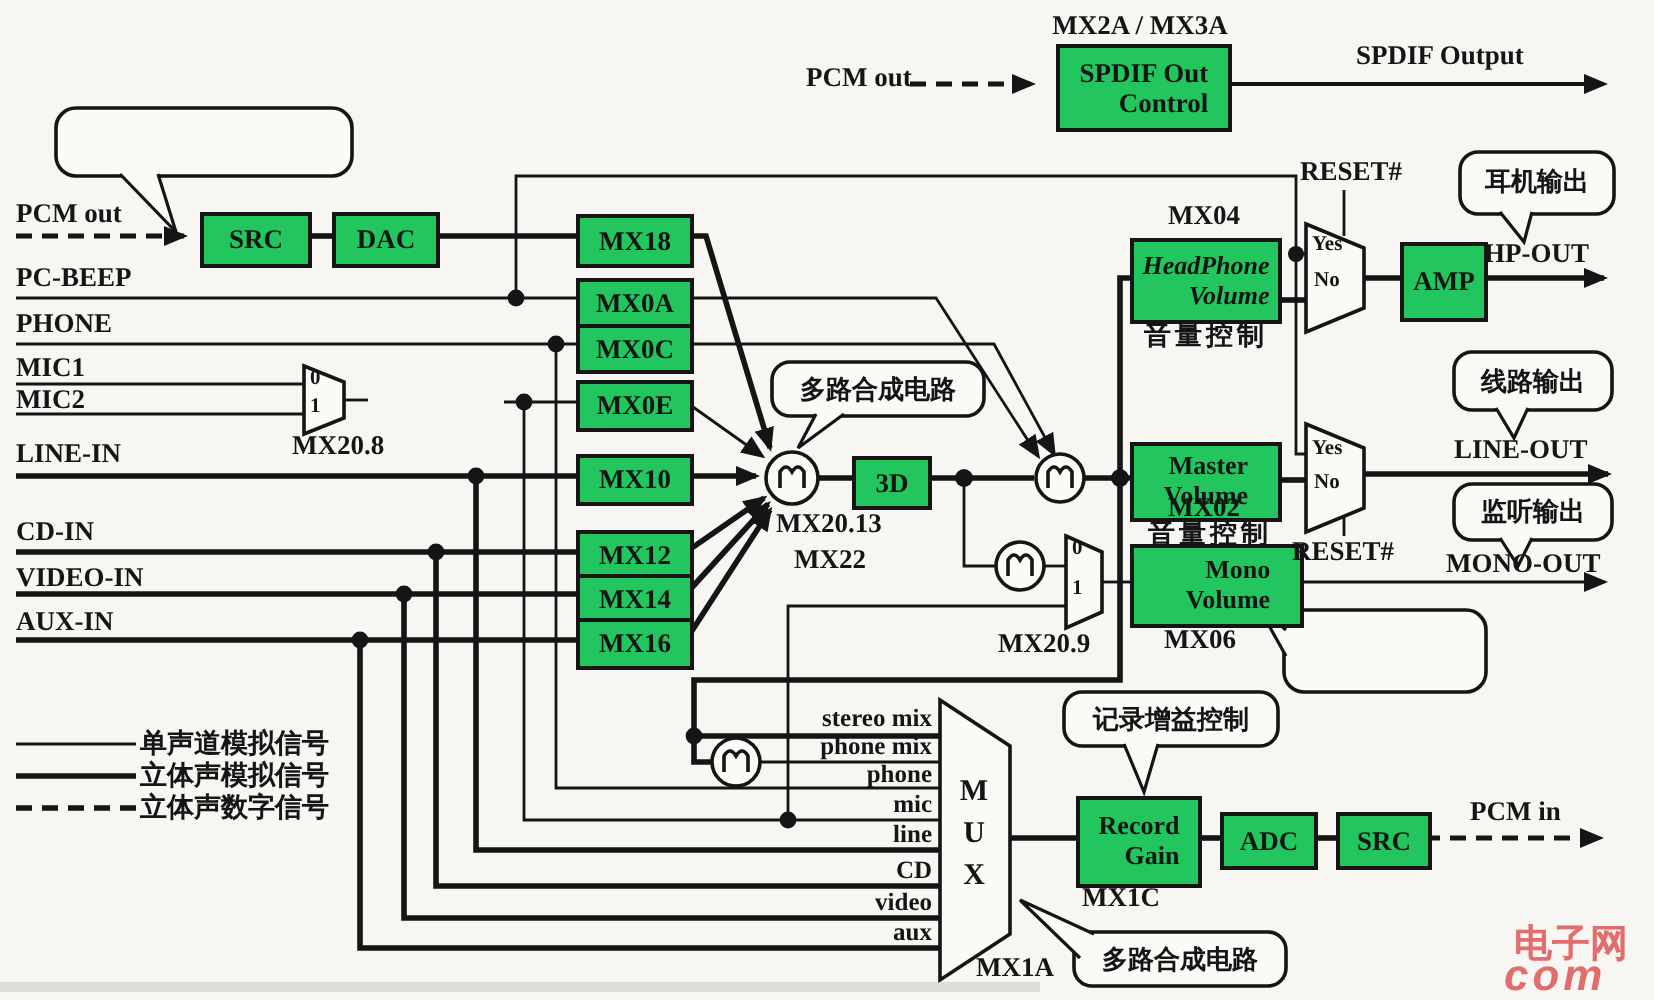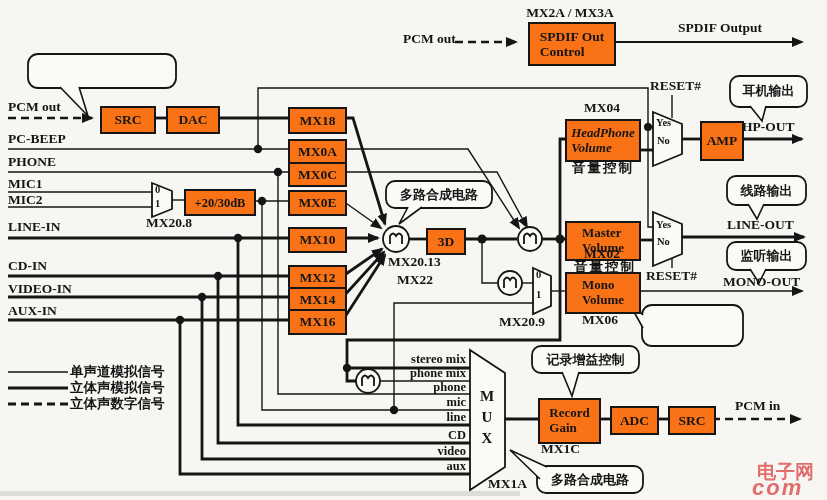--- a/index.html
+++ b/index.html
@@ -7,22 +7,22 @@
     position:relative;width:827px;height:500px;
     background:#f7f6f2;overflow:hidden;
     font-family:"Liberation Serif","DejaVu Serif",serif;
     color:#151515;
   }
   .stage svg{position:absolute;left:0;top:0;}
   .abs{position:absolute;white-space:pre-line;}
   .lbl{font-weight:bold;font-size:13.5px;line-height:1.05;}
   .lbl-sm{font-weight:bold;font-size:12.5px;line-height:1.05;}
   .box{
-    position:absolute;border:2px solid #151515;background:#f97316;
-    display:flex;align-items:center;justify-content:center;text-align:left;
+    position:absolute;border:2px solid #151515;background:#22c55e;
+    display:flex;align-items:center;justify-content:center;text-align:right;
     font-weight:bold;font-size:13.5px;line-height:1.12;white-space:pre-line;
   }
   .cn{font-family:"Liberation Sans","DejaVu Sans",sans-serif;}
   .bubble-text{
     position:absolute;display:flex;align-items:center;justify-content:center;
     text-align:center;font-weight:bold;font-size:13px;line-height:1.18;white-space:pre-line;
   }
   .muxsel{position:absolute;font-weight:bold;font-size:10.5px;line-height:1;}
   .mux-vert{
     position:absolute;writing-mode:vertical-lr;text-orientation:upright;
@@ -203,27 +203,26 @@
   <div class="box" style="left:100px;top:106px;width:52px;height:24px;">SRC</div>
   <div class="box" style="left:166px;top:106px;width:50px;height:24px;">DAC</div>
   <div class="box" style="left:288px;top:107px;width:55px;height:23px;">MX18</div>
   <div class="box" style="left:288px;top:139px;width:55px;height:21px;">MX0A</div>
   <div class="box" style="left:288px;top:162px;width:55px;height:21px;">MX0C</div>
   <div class="box" style="left:288px;top:190px;width:55px;height:22px;">MX0E</div>
   <div class="box" style="left:288px;top:227px;width:55px;height:22px;">MX10</div>
   <div class="box" style="left:288px;top:265px;width:55px;height:21px;">MX12</div>
   <div class="box" style="left:288px;top:287px;width:55px;height:21px;">MX14</div>
   <div class="box" style="left:288px;top:309px;width:55px;height:22px;">MX16</div>
-  <div class="box" style="left:184px;top:189px;width:68px;height:23px;font-size:12.5px;">+20/30dB</div>
   <div class="box" style="left:426px;top:228px;width:36px;height:23px;">3D</div>
   <div class="box" style="left:565px;top:119px;width:72px;height:39px;font-size:13px;font-style:italic;">HeadPhone
 Volume</div>
   <div class="box" style="left:565px;top:221px;width:72px;height:36px;font-size:13px;">Master
 Volume</div>
-  <div class="box" style="left:565px;top:272px;width:72px;height:38px;font-size:13px;">Mono
+  <div class="box" style="left:565px;top:272px;width:72px;height:38px;font-size:13px;padding-left:11px;">Mono
 Volume</div>
   <div class="box" style="left:700px;top:121px;width:40px;height:36px;">AMP</div>
   <div class="box" style="left:538px;top:398px;width:59px;height:42px;font-size:13px;">Record
 Gain</div>
   <div class="box" style="left:610px;top:406px;width:45px;height:25px;">ADC</div>
   <div class="box" style="left:668px;top:406px;width:44px;height:25px;">SRC</div>
 
   <div class="abs lbl" style="left:146px;top:216px;">MX20.8</div>
   <div class="abs lbl" style="left:388px;top:255px;">MX20.13</div>
   <div class="abs lbl" style="left:397px;top:273px;">MX22</div>

